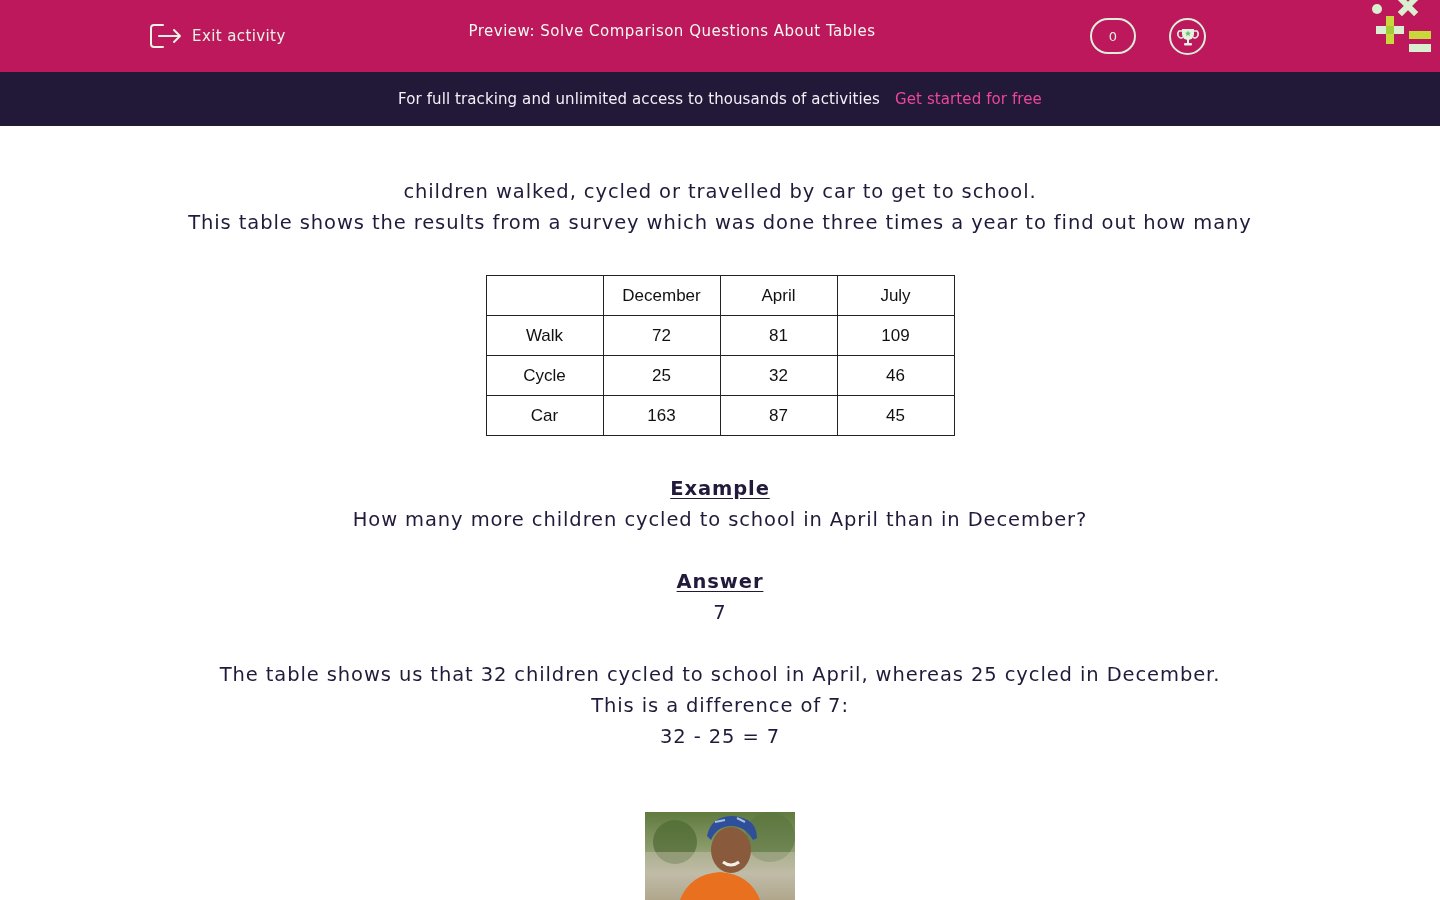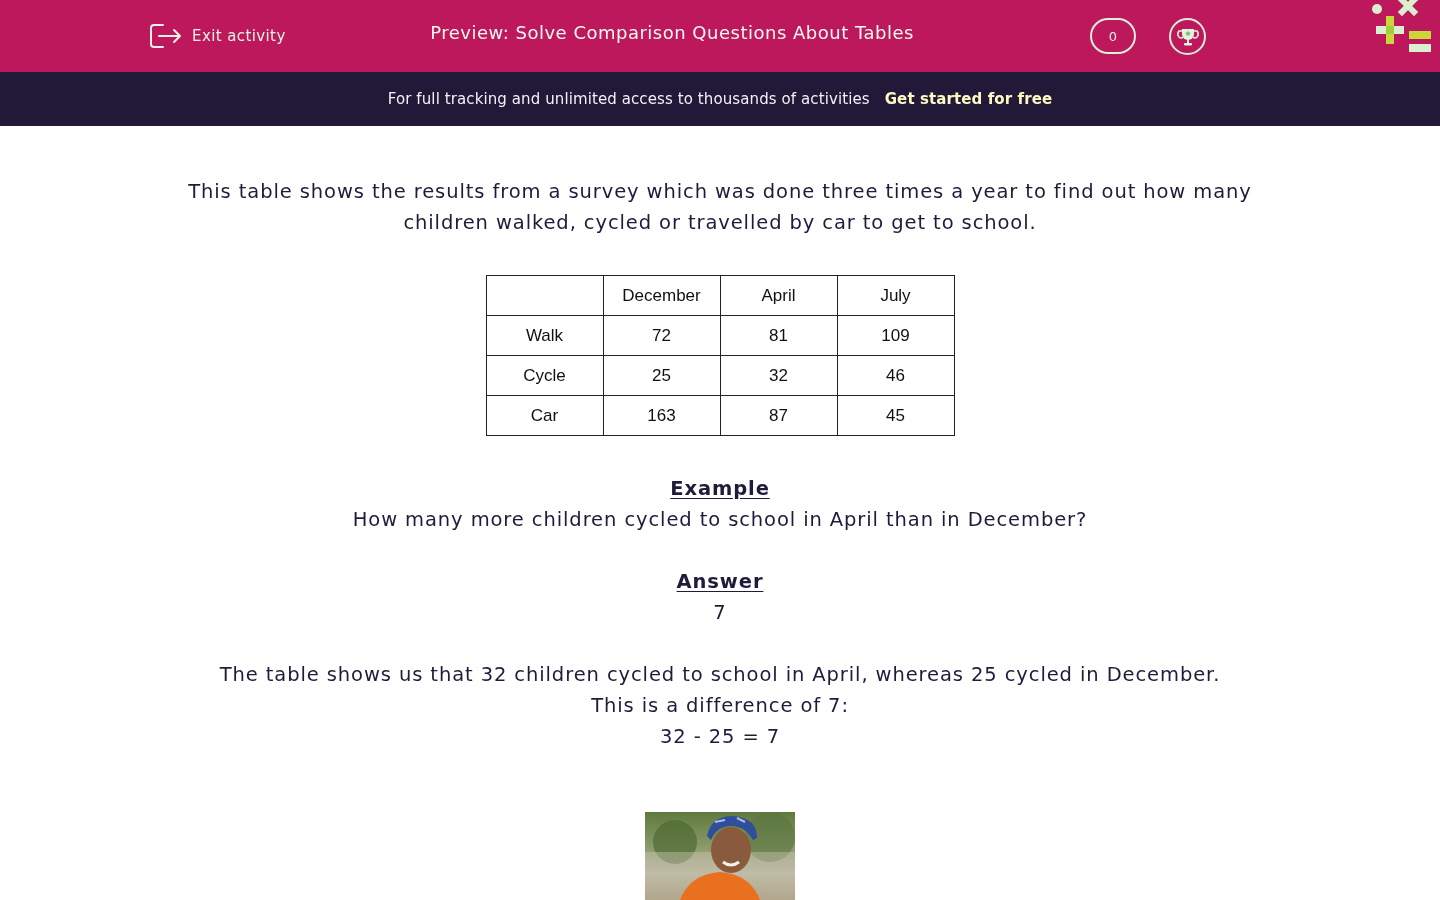--- a/index.html
+++ b/index.html
@@ -13,41 +13,41 @@
   .exit-btn {
     position: absolute; left: 149px; top: 20px; height: 32px;
     display: flex; align-items: center; cursor: pointer;
   }
   .exit-btn svg { width: 34px; height: 30px; }
   .exit-label {
     margin-left: 9px; font-size: 15px; color: #e6f3e4; letter-spacing: 0.4px;
   }
   .page-title {
     position: absolute; left: 0; width: 1344px; top: 22px; text-align: center;
-    font-size: 18px; color: #f2f8f0; letter-spacing: 0.5px;
+    font-size: 15px; color: #f2f8f0; letter-spacing: 0.5px;
   }
   .score-pill {
     position: absolute; left: 1090px; top: 18px; width: 46px; height: 36px;
     border: 2px solid #dcedd9; border-radius: 18px;
     display: flex; align-items: center; justify-content: center;
     font-size: 13px; color: #e3f1e1;
   }
   .trophy-btn {
     position: absolute; left: 1169px; top: 18px; width: 37px; height: 37px;
     border: 2px solid #dcedd9; border-radius: 50%;
     display: flex; align-items: center; justify-content: center;
   }
   .logo { position: absolute; left: 1368px; top: 0; width: 72px; height: 56px; }
 
   .banner {
     position: absolute; left: 0; top: 72px; width: 1440px; height: 54px;
     background: #221838; display: flex; align-items: center; justify-content: center;
     font-size: 15px; color: #f3f1f7; letter-spacing: 0.1px;
   }
-  .banner .cta { font-weight: bold; margin-left: 15px; color: #fef9c3; cursor: pointer; }
+  .banner .cta { font-weight: normal; margin-left: 15px; color: #ec4899; cursor: pointer; }
 
   .content {
     position: absolute; left: 0; top: 176px; width: 1440px; text-align: center;
     font-size: 19.5px; line-height: 31px; letter-spacing: 0.9px; color: #221a3a;
   }
   .content p { margin: 0; }
 
   .survey-table {
     margin: 37px auto 0 auto; border-collapse: collapse;
     font-family: "Liberation Sans", sans-serif; font-size: 17px; letter-spacing: 0;
@@ -110,22 +110,22 @@
     <rect x="41" y="44" width="22" height="8" fill="#d8f0d0"></rect>
   </svg>
 </div>
 
 <div class="banner">
   <span>For full tracking and unlimited access to thousands of activities</span>
   <span class="cta">Get started for free</span>
 </div>
 
 <div class="content">
+  <p>children walked, cycled or travelled by car to get to school.</p>
   <p>This table shows the results from a survey which was done three times a year to find out how many</p>
-  <p>children walked, cycled or travelled by car to get to school.</p>
 
   <table class="survey-table">
     <tbody>
         <tr class="r-head">
       <td></td>
       <td>December</td>
       <td>April</td>
       <td>July</td>
     </tr>
     <tr class="r1">

